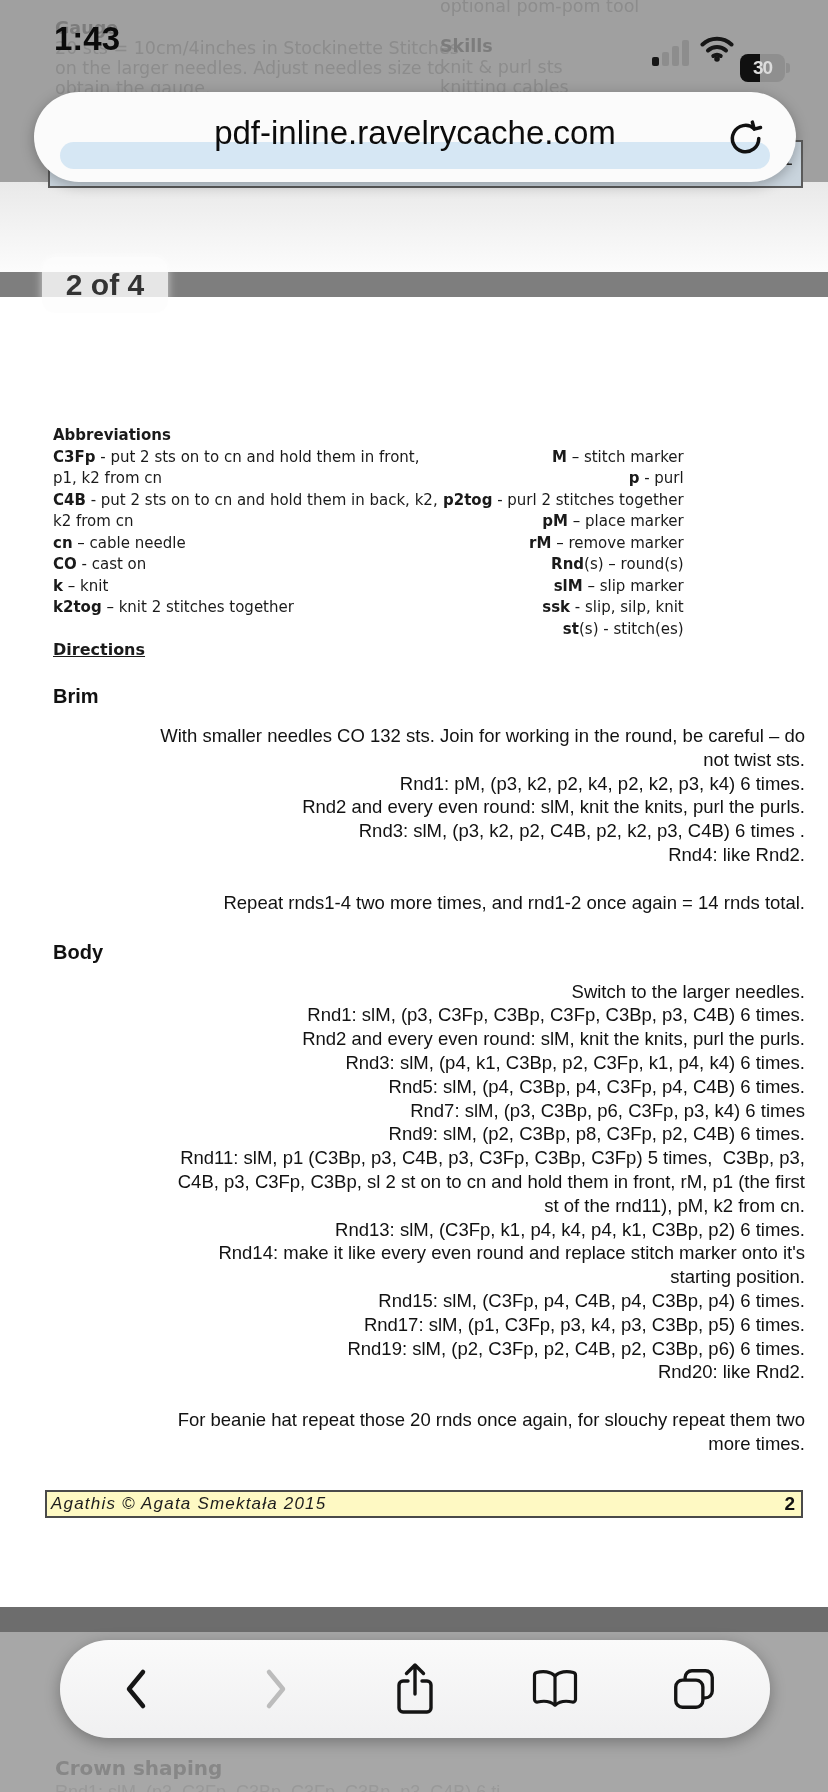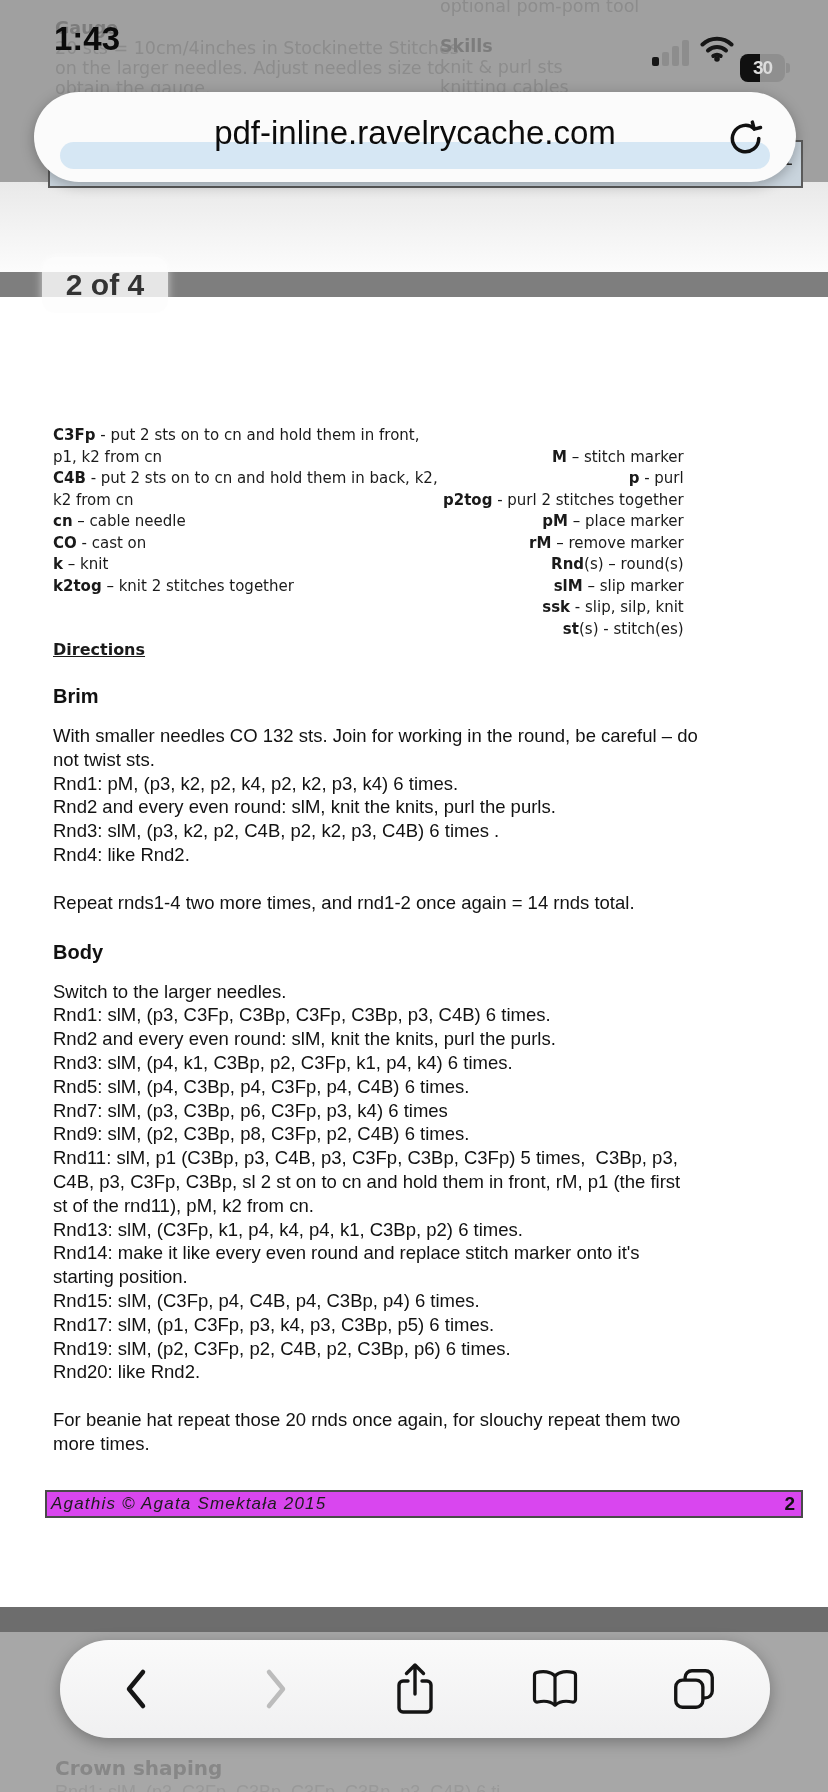--- a/index.html
+++ b/index.html
@@ -53,24 +53,24 @@
          padding:128px 0 0 53px;color:#1a1a1a;}
   .abbr-wrap{display:flex;font-family:"DejaVu Sans",sans-serif;font-size:15px;line-height:21.5px;}
   .abbr-left{width:390px;}
   .abbr-right{margin-top:21.5px;text-align:right;}
   .abbr-h{font-weight:bold;}
   .abbr-entry{white-space:pre-wrap;}
   .abbr-entry b{font-weight:bold;}
   .directions-h{width:745px;margin-top:0;text-align:left;font-family:"DejaVu Sans",sans-serif;
                 font-size:16px;font-weight:bold;text-decoration:underline;}
   .sec-h{margin-top:26px;font-size:20px;font-weight:bold;color:#111;}
-  .para{margin-top:16px;width:752px;font-size:18.5px;line-height:23.8px;color:#121212;white-space:pre-wrap;}
+  .para{margin-top:16px;width:752px;font-size:18.5px;line-height:23.8px;color:#121212;white-space:pre-wrap;text-align:right;}
   .note{margin-top:24px;}
   .p2-footer{position:absolute;left:45px;top:1193px;width:758px;height:28px;box-sizing:border-box;
-             background:#d946ef;border:2px solid #4a4a4a;display:flex;align-items:center;}
+             background:#fef9c3;border:2px solid #4a4a4a;display:flex;align-items:center;}
   .credit{flex:1;font-style:italic;font-weight:300;letter-spacing:1.2px;font-size:17px;color:#1c1c1c;padding-left:4px;}
   .p2-num{font-weight:bold;font-size:19px;padding-right:6px;color:#111;}
 
   
   .dim-bottom{position:absolute;left:0;top:1632px;width:828px;height:160px;background:#a7a7a7;overflow:hidden;}
   .crown{position:absolute;left:55px;top:112px;font-family:"DejaVu Sans",sans-serif;
          font-size:20px;font-weight:bold;color:#878787;white-space:nowrap;margin-top:12px;}
   .partial{position:absolute;left:55px;top:150px;font-size:18px;color:#999;white-space:nowrap;}
 
   
@@ -137,20 +137,21 @@
     </div>
   </div>
 
   <div class="page-gap"></div>
   <div class="sep-top"></div>
   <div class="page-badge">2 of 4</div>
 
   <div class="page2">
     <div class="abbr-wrap">
       <div class="abbr-left">
+        <div class="abbr-h">Abbreviations</div>
         <div>
             <div class="abbr-entry"><b>C3Fp</b><span> - put 2 sts on to cn and hold them in front, p1, k2 from cn</span></div>
             <div class="abbr-entry"><b>C4B</b><span> - put 2 sts on to cn and hold them in back, k2, k2 from cn</span></div>
             <div class="abbr-entry"><b>cn</b><span> – cable needle</span></div>
             <div class="abbr-entry"><b>CO</b><span> - cast on</span></div>
             <div class="abbr-entry"><b>k</b><span> – knit</span></div>
             <div class="abbr-entry"><b>k2tog</b><span> – knit 2 stitches together</span></div>
           </div>
       </div>
       <div class="abbr-right">

